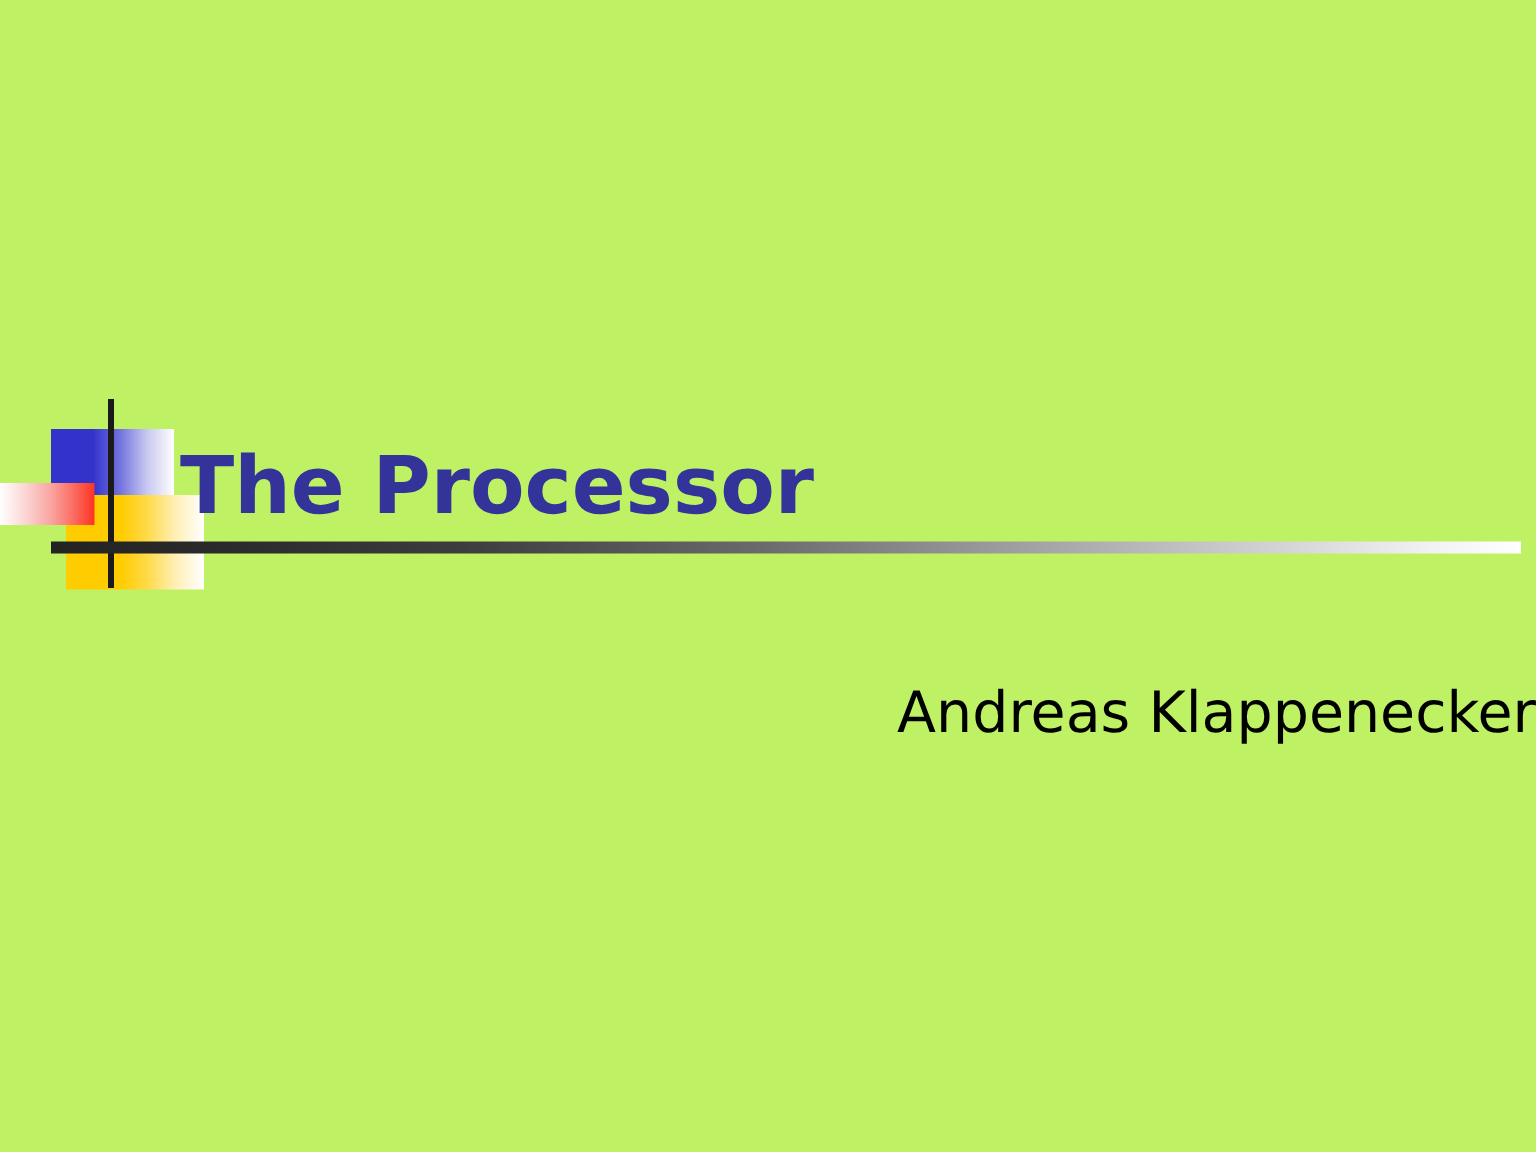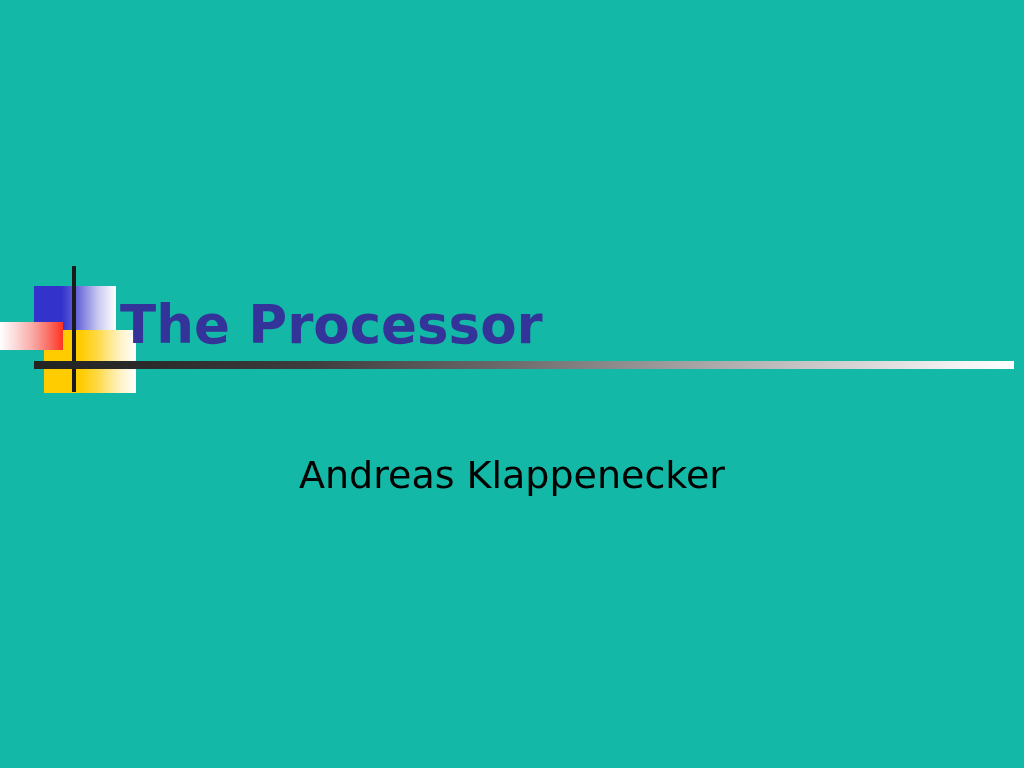--- a/index.html
+++ b/index.html
@@ -12,21 +12,21 @@
     height: 768px;
     background: #ffffff;
     font-family: "DejaVu Sans", sans-serif;
     overflow: hidden;
   }
 
   .slide {
     position: relative;
     width: 1024px;
     height: 768px;
-    background: #14b8a6;
+    background: #bef264;
   }
 
   
   .motif {
     position: absolute;
     left: 0;
     top: 250px;
     width: 420px;
     height: 160px;
     pointer-events: none;
@@ -123,20 +123,21 @@
     left: 0;
     top: 442px;
     width: 1024px;
     text-align: center;
     color: #000000;
   }
   .subtitle-line {
     font-size: 38px;
     line-height: 66px;
     white-space: nowrap;
+    text-align: right;
   }
 </style>
 </head>
 <body>
 
 <div class="slide">
 
   <div class="motif">
     <div class="motif-blue"></div>
     <div class="motif-yellow"></div>

